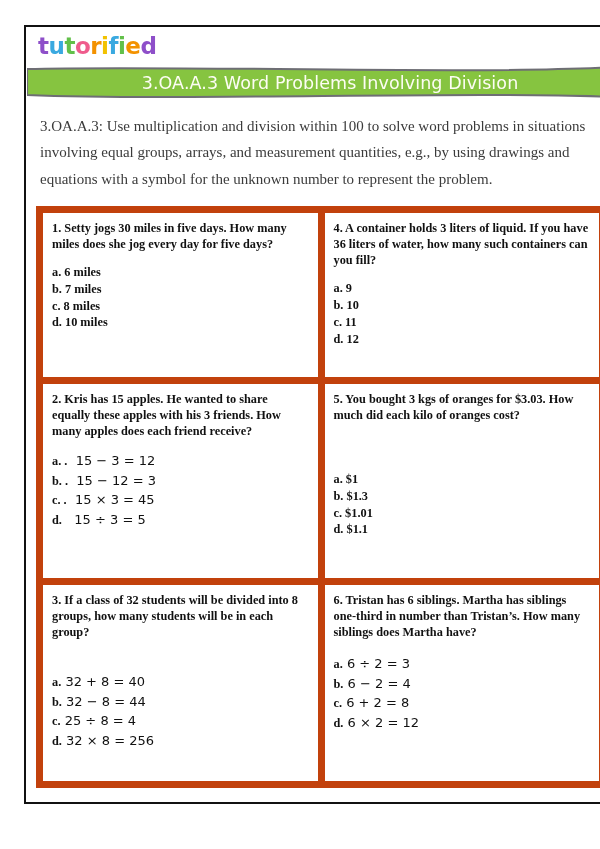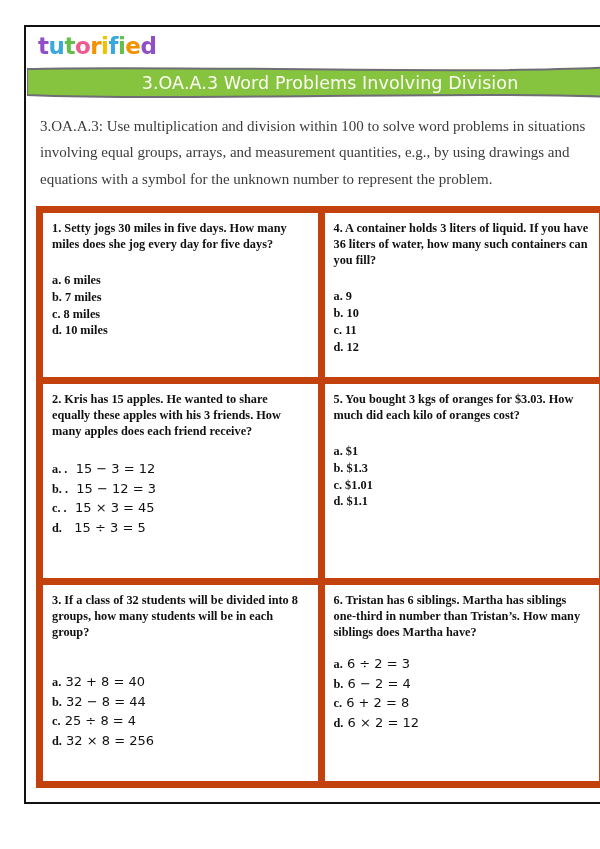--- a/index.html
+++ b/index.html
@@ -114,21 +114,21 @@
     width: 50%;
   }
   .qtext {
     font-family: "Liberation Serif", serif;
     font-size: 12.3px;
     line-height: 1.32;
     color: #111111;
     font-weight: 600;
   }
   .choices {
-    margin-top: 20px;
+    margin-top: 12px;
     font-family: "Liberation Serif", serif;
     font-size: 12.3px;
     line-height: 1.36;
     color: #111111;
     font-weight: 600;
   }
   .choices .ch { white-space: pre; }
 
   
   .choices.math {
@@ -221,21 +221,21 @@
             <div class="qtext">2. Kris has 15 apples. He wanted to share equally these apples with his 3 friends. How many apples does each friend receive?</div>
             <div class="choices math">
               <div class="ch"><span class="lbl">a. .</span>&nbsp; <span>15 − 3 = 12</span></div>
               <div class="ch"><span class="lbl">b. .</span>&nbsp; <span>15 − 12 = 3</span></div>
               <div class="ch"><span class="lbl">c. .</span>&nbsp; <span>15 × 3 = 45</span></div>
               <div class="ch"><span class="lbl">d.</span>&nbsp;&nbsp; <span>15 ÷ 3 = 5</span></div>
             </div>
           </td>
           <td>
             <div class="qtext">5. You bought 3 kgs of oranges for $3.03. How much did each kilo of oranges cost?</div>
-            <div class="choices" style="margin-top:20px;">
+            <div class="choices" style="margin-top:48px;">
               <div class="ch">a. $1</div>
               <div class="ch">b. $1.3</div>
               <div class="ch">c. $1.01</div>
               <div class="ch">d. $1.1</div>
             </div>
           </td>
         </tr>
 
         <tr class="row3">
           <td>

